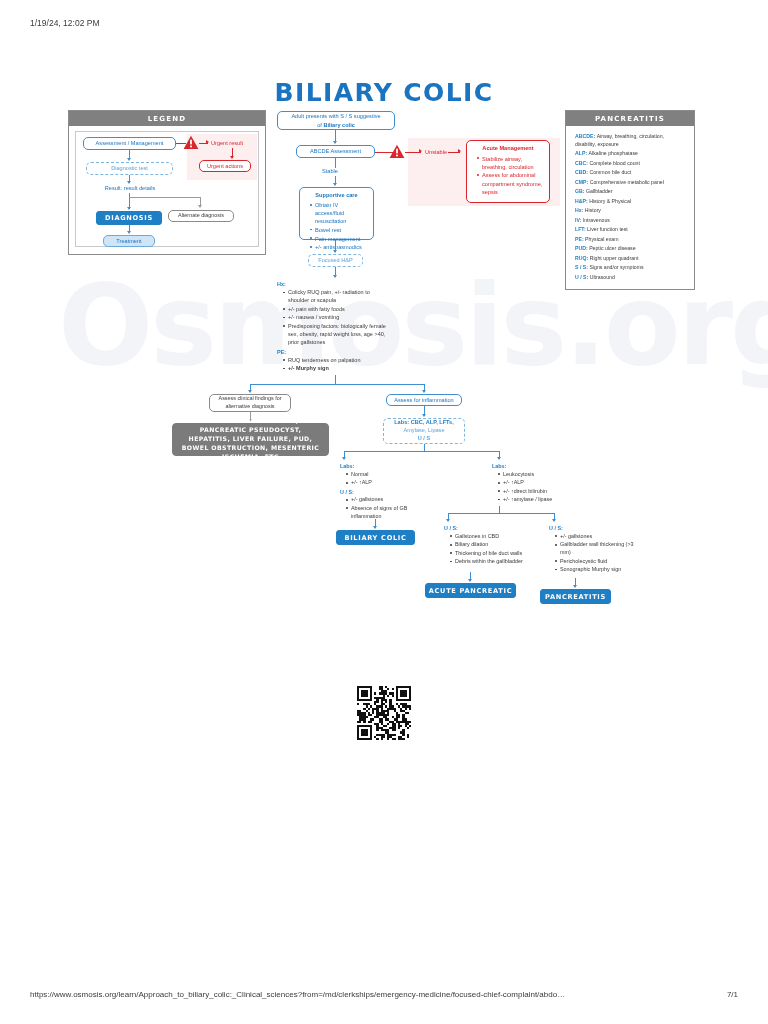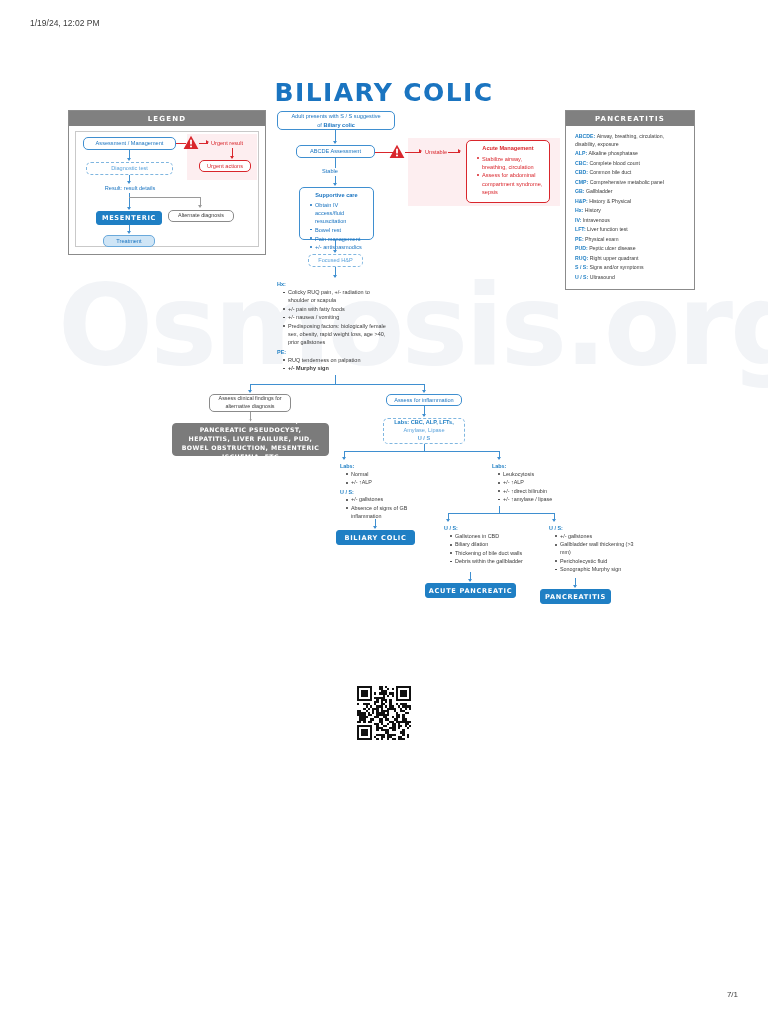--- a/index.html
+++ b/index.html
@@ -173,21 +173,21 @@
 
       <div class="ln ln-h" style="left:60px;top:71px;width:72px;background:#9a9a9a;"></div>
       <div class="ln ln-v" style="left:131px;top:71px;height:9px;background:#9a9a9a;"></div>
       <div class="arw arw-d-gray" style="left:128.8px;top:79px;"></div>
 
       <div class="box b-gray" style="left:99px;top:84px;width:66px;height:12px;display:flex;align-items:center;justify-content:center;">
         <span>Alternate diagnosis</span>
       </div>
 
       <div class="box b-solid" style="left:27px;top:85px;width:66px;height:14px;">
-        <span>MESENTERIC</span>
+        <span>DIAGNOSIS</span>
       </div>
 
       <div class="ln ln-v" style="left:60px;top:99px;height:7px;"></div>
       <div class="arw arw-d" style="left:57.8px;top:105px;"></div>
 
       <div class="box b-lightblue" style="left:34px;top:109px;width:52px;height:12px;">
         <span>Treatment</span>
       </div>
 
       <div class="ln ln-h ln-red" style="left:107px;top:17px;width:10px;"></div>
@@ -738,14 +738,15 @@
       <i style="left: 30.24px; top: 51.84px; width: 2.16px; height: 2.16px;"></i>
       <i style="left: 34.56px; top: 51.84px; width: 2.16px; height: 2.16px;"></i>
       <i style="left: 36.72px; top: 51.84px; width: 2.16px; height: 2.16px;"></i>
       <i style="left: 41.04px; top: 51.84px; width: 2.16px; height: 2.16px;"></i>
       <i style="left: 43.2px; top: 51.84px; width: 2.16px; height: 2.16px;"></i>
       <i style="left: 45.36px; top: 51.84px; width: 2.16px; height: 2.16px;"></i>
     </div>
 </div>
 
 <div class="print-footer">
+  <span class="pf-url">https://www.osmosis.org/learn/Approach_to_biliary_colic:_Clinical_sciences?from=/md/clerkships/emergency-medicine/focused-chief-complaint/abdo…</span>
   <span class="pf-page">7/1</span>
 </div>
 
 </body></html>

